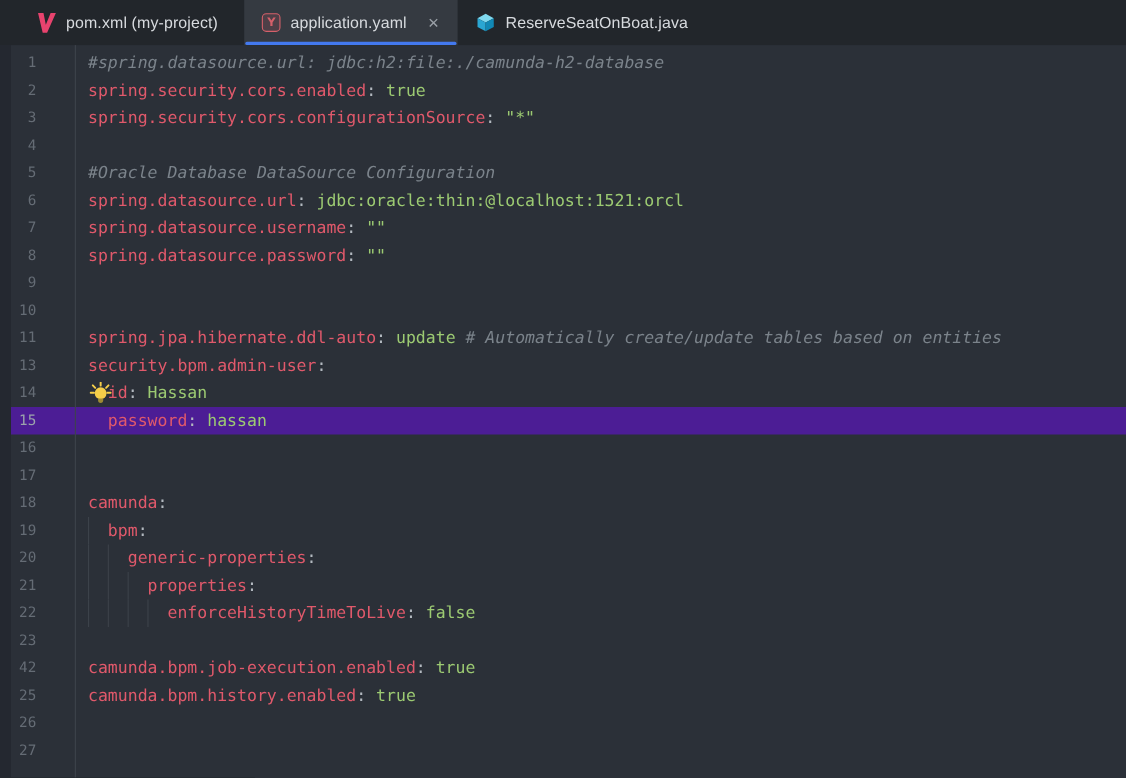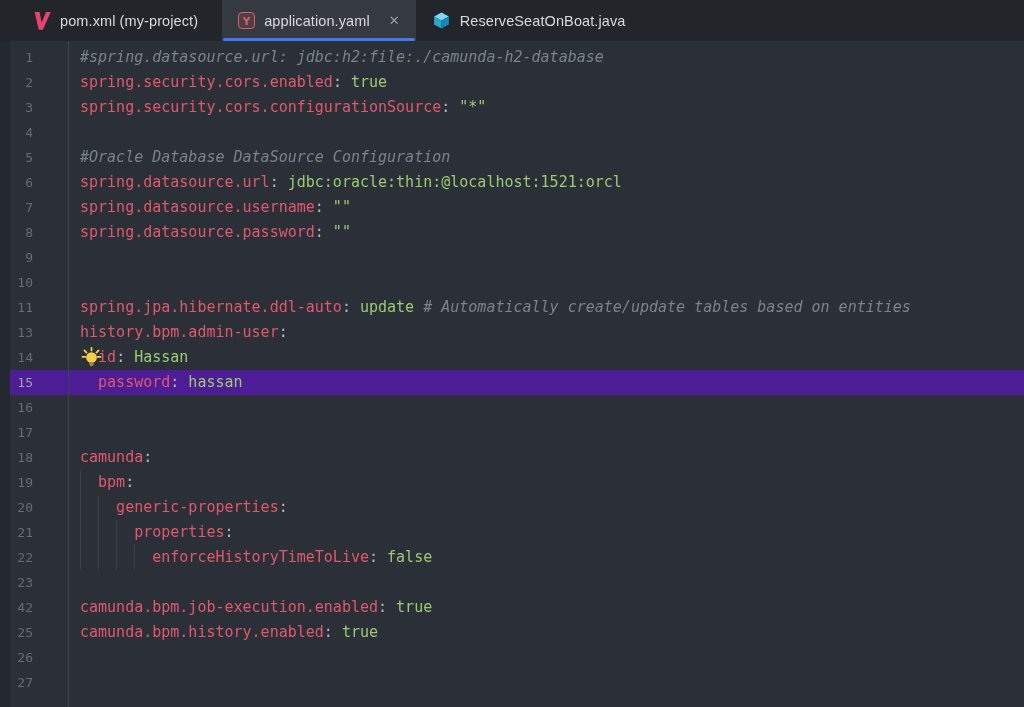--- a/index.html
+++ b/index.html
@@ -123,21 +123,21 @@
         <div class="row">
           <span class="ln">10</span>
           <span class="code"></span>
         </div>
         <div class="row">
           <span class="ln">11</span>
           <span class="code"><span class="tok-key">spring.jpa.hibernate.ddl-auto</span><span class="tok-pun">:</span><span class="tok-val"> update</span><span class="tok-com"> # Automatically create/update tables based on entities</span></span>
         </div>
         <div class="row">
           <span class="ln">13</span>
-          <span class="code"><span class="tok-key">history.bpm.admin-user</span><span class="tok-pun">:</span></span>
+          <span class="code"><span class="tok-key">security.bpm.admin-user</span><span class="tok-pun">:</span></span>
         </div>
         <div class="row">
           <span class="ln">14</span>
           <span class="code"><span class="tok-key">  id</span><span class="tok-pun">:</span><span class="tok-val"> Hassan</span></span>
   <span class="bulb icon">
     <svg width="21" height="21" viewBox="0 0 20 20">
       <g stroke="#f5ce49" stroke-width="1.7" stroke-linecap="round">
         <line x1="10" y1="0.8" x2="10" y2="3.4"></line>
         <line x1="3.2" y1="3.2" x2="5.3" y2="5.3"></line>
         <line x1="16.8" y1="3.2" x2="14.7" y2="5.3"></line>

